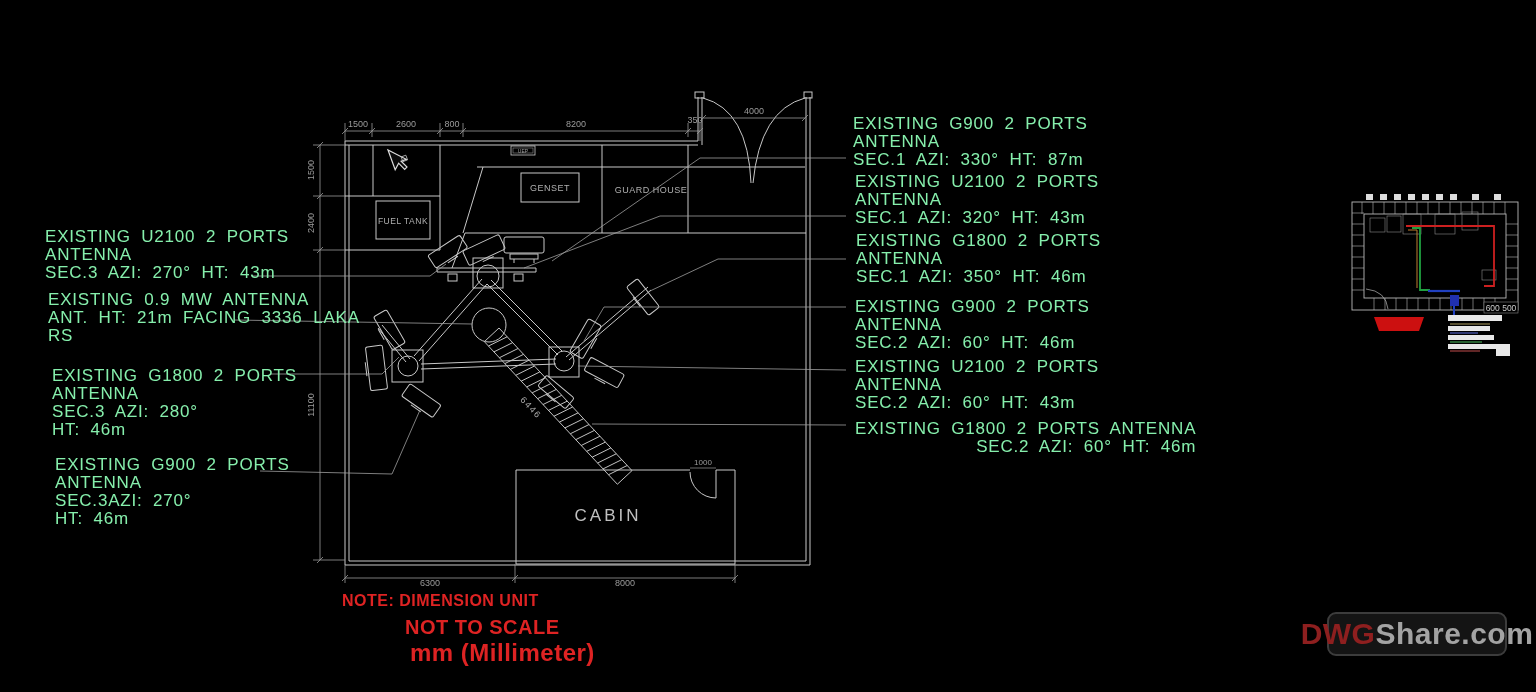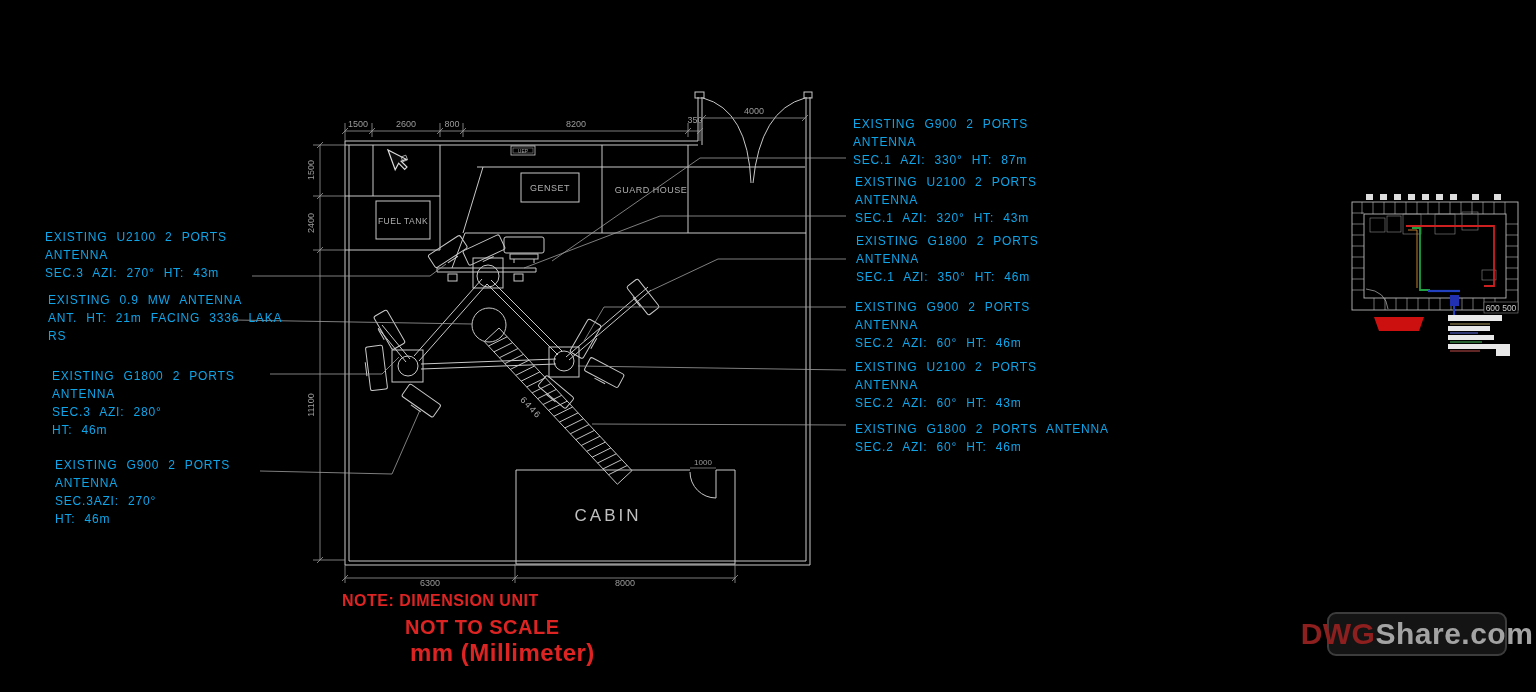--- a/index.html
+++ b/index.html
@@ -1,20 +1,20 @@
 <!DOCTYPE html>
 <html><head>
 <meta charset="utf-8">
 <style>
   html,body{margin:0;padding:0;background:#000;}
   #stage{position:relative;width:1536px;height:692px;background:#000;overflow:hidden;
          font-family:"Liberation Sans",sans-serif;border-radius:22px;}
   svg{position:absolute;left:0;top:0;}
   svg text{font-family:"Liberation Sans",sans-serif;}
-  .ann{position:absolute;font-size:12px;color:#0ea5e9;letter-spacing:.8px;word-spacing:5px;
+  .ann{position:absolute;font-size:17px;color:#86efac;letter-spacing:.8px;word-spacing:5px;
        line-height:18px;white-space:nowrap;}
   .ann span{display:block;}
   .note-l{position:absolute;font-weight:bold;color:#de2323;letter-spacing:.5px;white-space:nowrap;}
   #watermark{position:absolute;left:1327px;top:612px;width:176px;height:40px;
              background:#141414;border:2px solid #3c3c3c;border-radius:9px;
              display:flex;align-items:center;justify-content:center;
              font-size:30px;font-weight:bold;letter-spacing:.5px;}
   #watermark .wm-dwg{color:#8e1f1f;}
   #watermark .wm-rest{color:#a3a3a3;}
 </style>
@@ -304,21 +304,21 @@
 <div class="ann" style="left:855px;top:298px;">
   <span>EXISTING G900 2 PORTS</span>
   <span>ANTENNA</span>
   <span>SEC.2 AZI: 60° HT: 46m</span>
 </div>
 <div class="ann" style="left:855px;top:358px;">
   <span>EXISTING U2100 2 PORTS</span>
   <span>ANTENNA</span>
   <span>SEC.2 AZI: 60° HT: 43m</span>
 </div>
-<div class="ann" style="left:855px;top:420px;">
+<div class="ann" style="left:855px;top:420px;text-align:right;">
   <span>EXISTING G1800 2 PORTS ANTENNA</span>
   <span>SEC.2 AZI: 60° HT: 46m</span>
 </div>
 
 <div class="note-l" style="left:342px;top:592px;font-size:16px;">NOTE: DIMENSION UNIT</div>
 <div class="note-l" style="left:405px;top:616px;font-size:20px;">NOT TO SCALE</div>
 <div class="note-l" style="left:410px;top:639px;font-size:24px;">mm (Millimeter)</div>
 
 <div id="watermark">
   <span class="wm-dwg">DWG</span>

